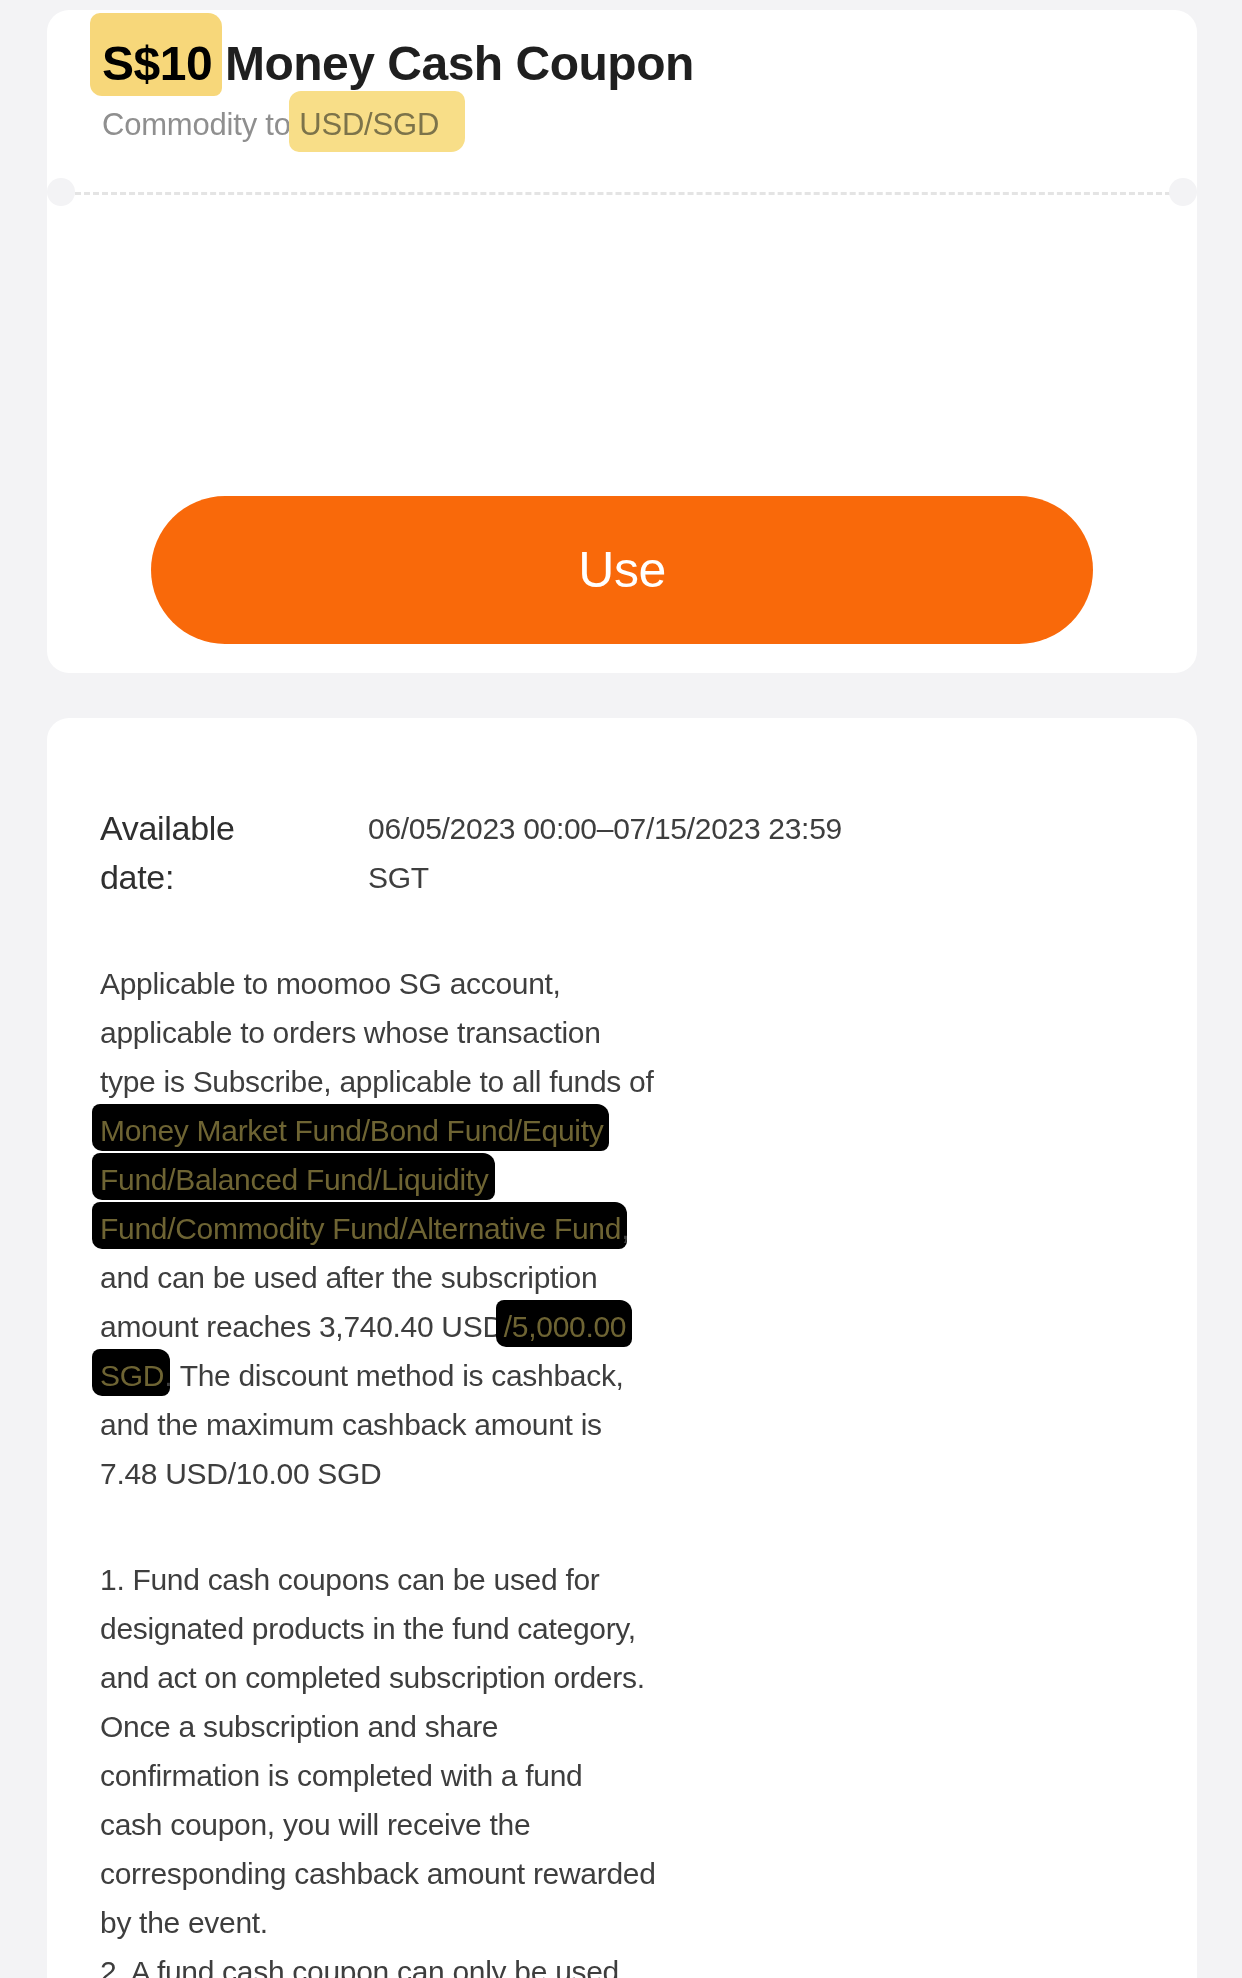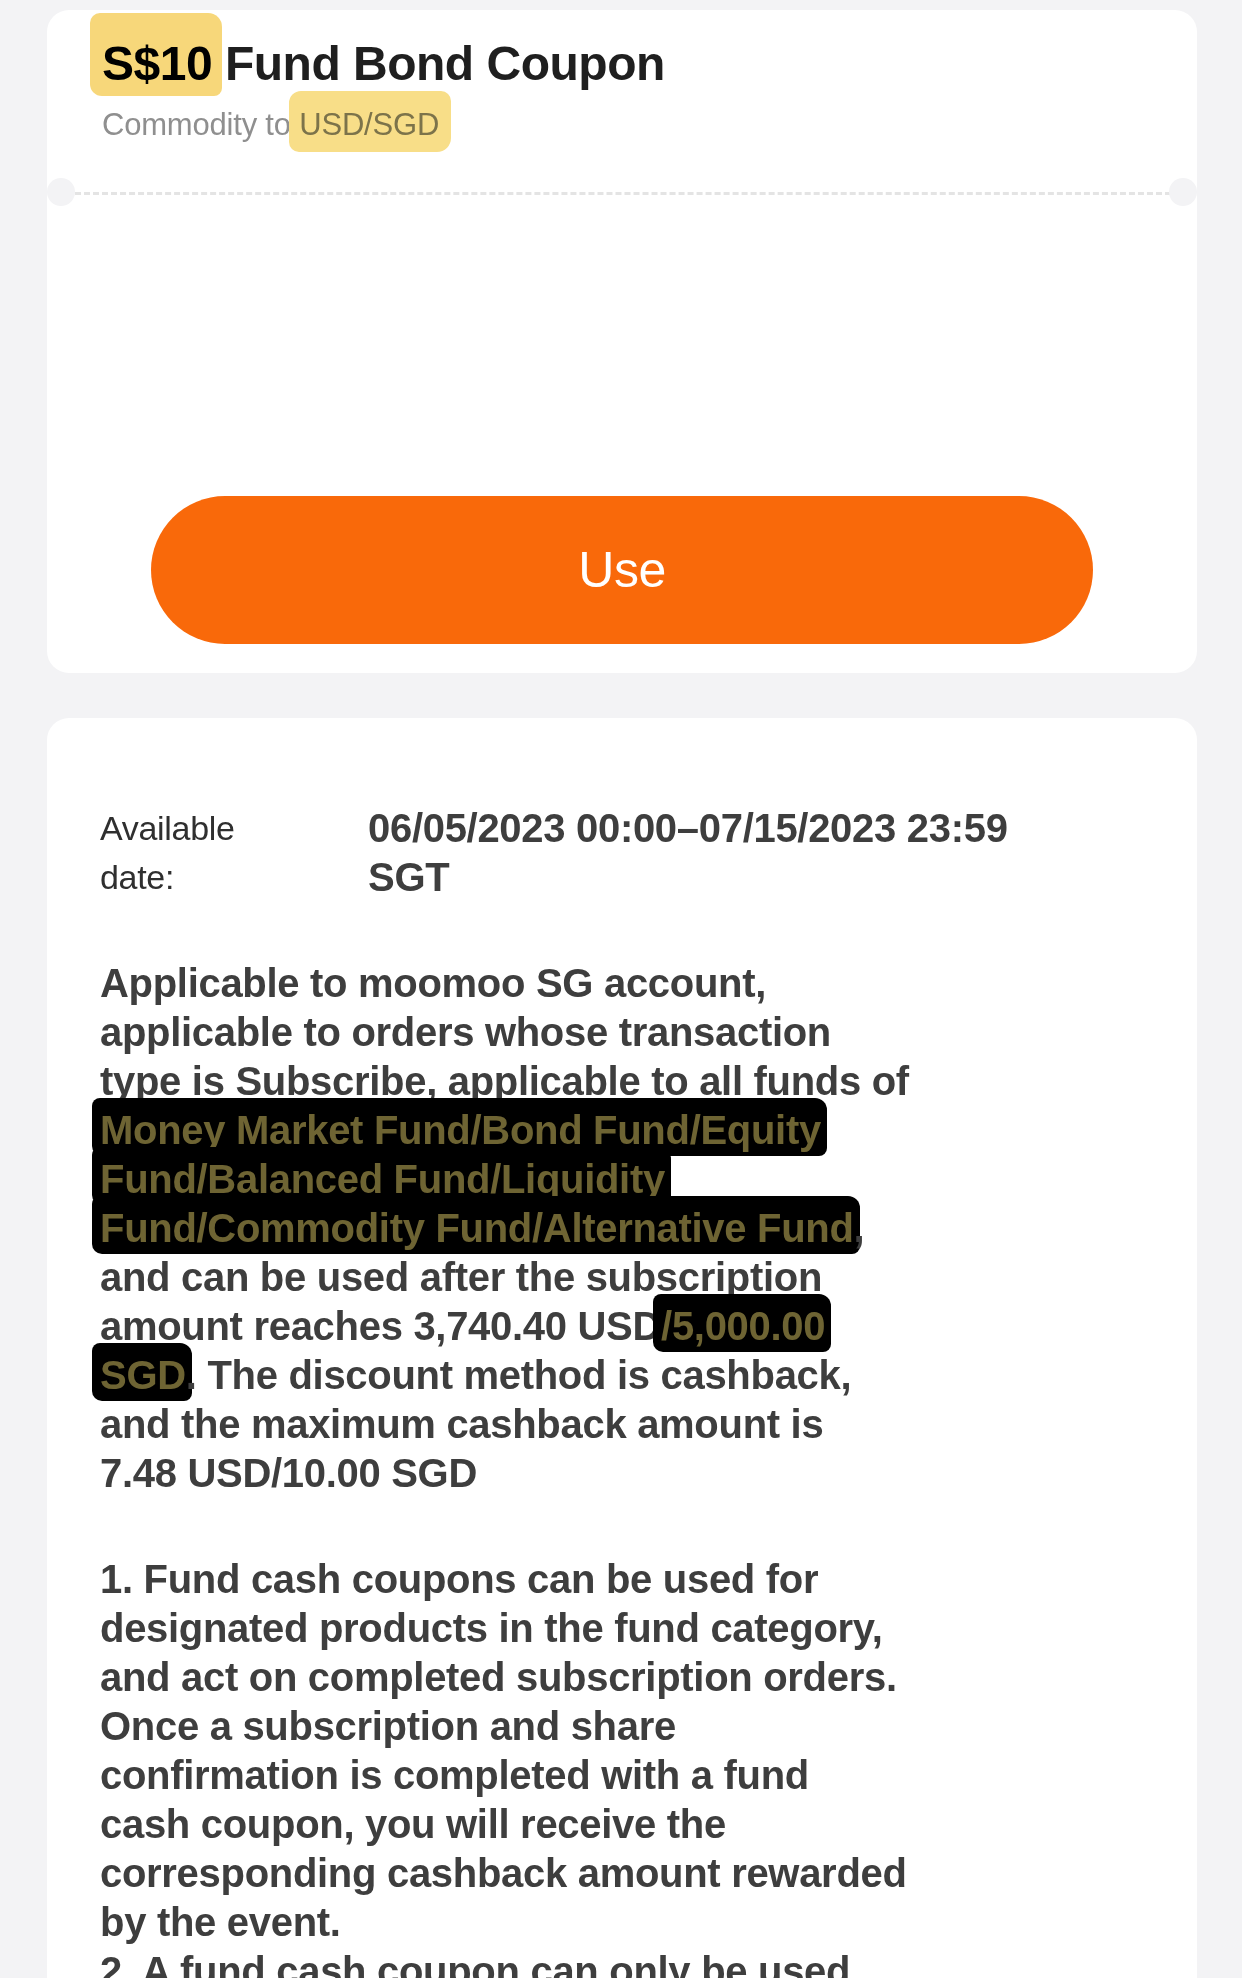--- a/index.html
+++ b/index.html
@@ -40,21 +40,21 @@
   .coupon-subtitle {
     margin-top:6px;
     font-size:31px;
     color:#8f8f8f;
     letter-spacing:-0.2px;
     line-height:46px;
   }
   .coupon-subtitle .hl {
     background:#f8de88;
     color:#7c734a;
-    padding:16px 12px 10px 10px;
+    padding:16px 26px 10px 10px;
     margin:-16px -12px -10px -10px;
     border-radius:12px 10px 14px 10px;
   }
 
   
   .separator {
     position:absolute;
     top:182px;
     left:28px;
     right:8px;
@@ -124,42 +124,41 @@
   }
   .detail-label {
     width:260px;
     flex-shrink:0;
     font-size:34px;
     line-height:49px;
     color:#2f2f2f;
     letter-spacing:-0.3px;
   }
   .detail-value {
-    font-size:40px;
+    font-size:30px;
     line-height:49px;
     color:#3e3e3e;
     letter-spacing:-0.3px;
     white-space:nowrap;
-    font-weight:bold;
   }
   .detail-value .hl {
     background:#000000;
     color:#6e6433;
     padding:10px 6px 4px 8px;
     margin:-10px -6px -4px -8px;
     border-radius:8px 12px 8px 10px;
   }
 </style>
 </head>
 <body>
 
 <section class="card" id="card-top">
 
   <header class="coupon-header">
-    <h1 class="coupon-title"><span class="hl">S$10</span><span> Fund Bond Coupon</span></h1>
+    <h1 class="coupon-title"><span class="hl">S$10</span><span> Money Cash Coupon</span></h1>
     <div class="coupon-subtitle"><span>Commodity to </span><span class="hl">USD/SGD</span></div>
   </header>
 
   <div class="separator"></div>
   <div class="notch notch-left"></div>
   <div class="notch notch-right"></div>
 
 
   <button class="use-button">Use</button>
 </section>

